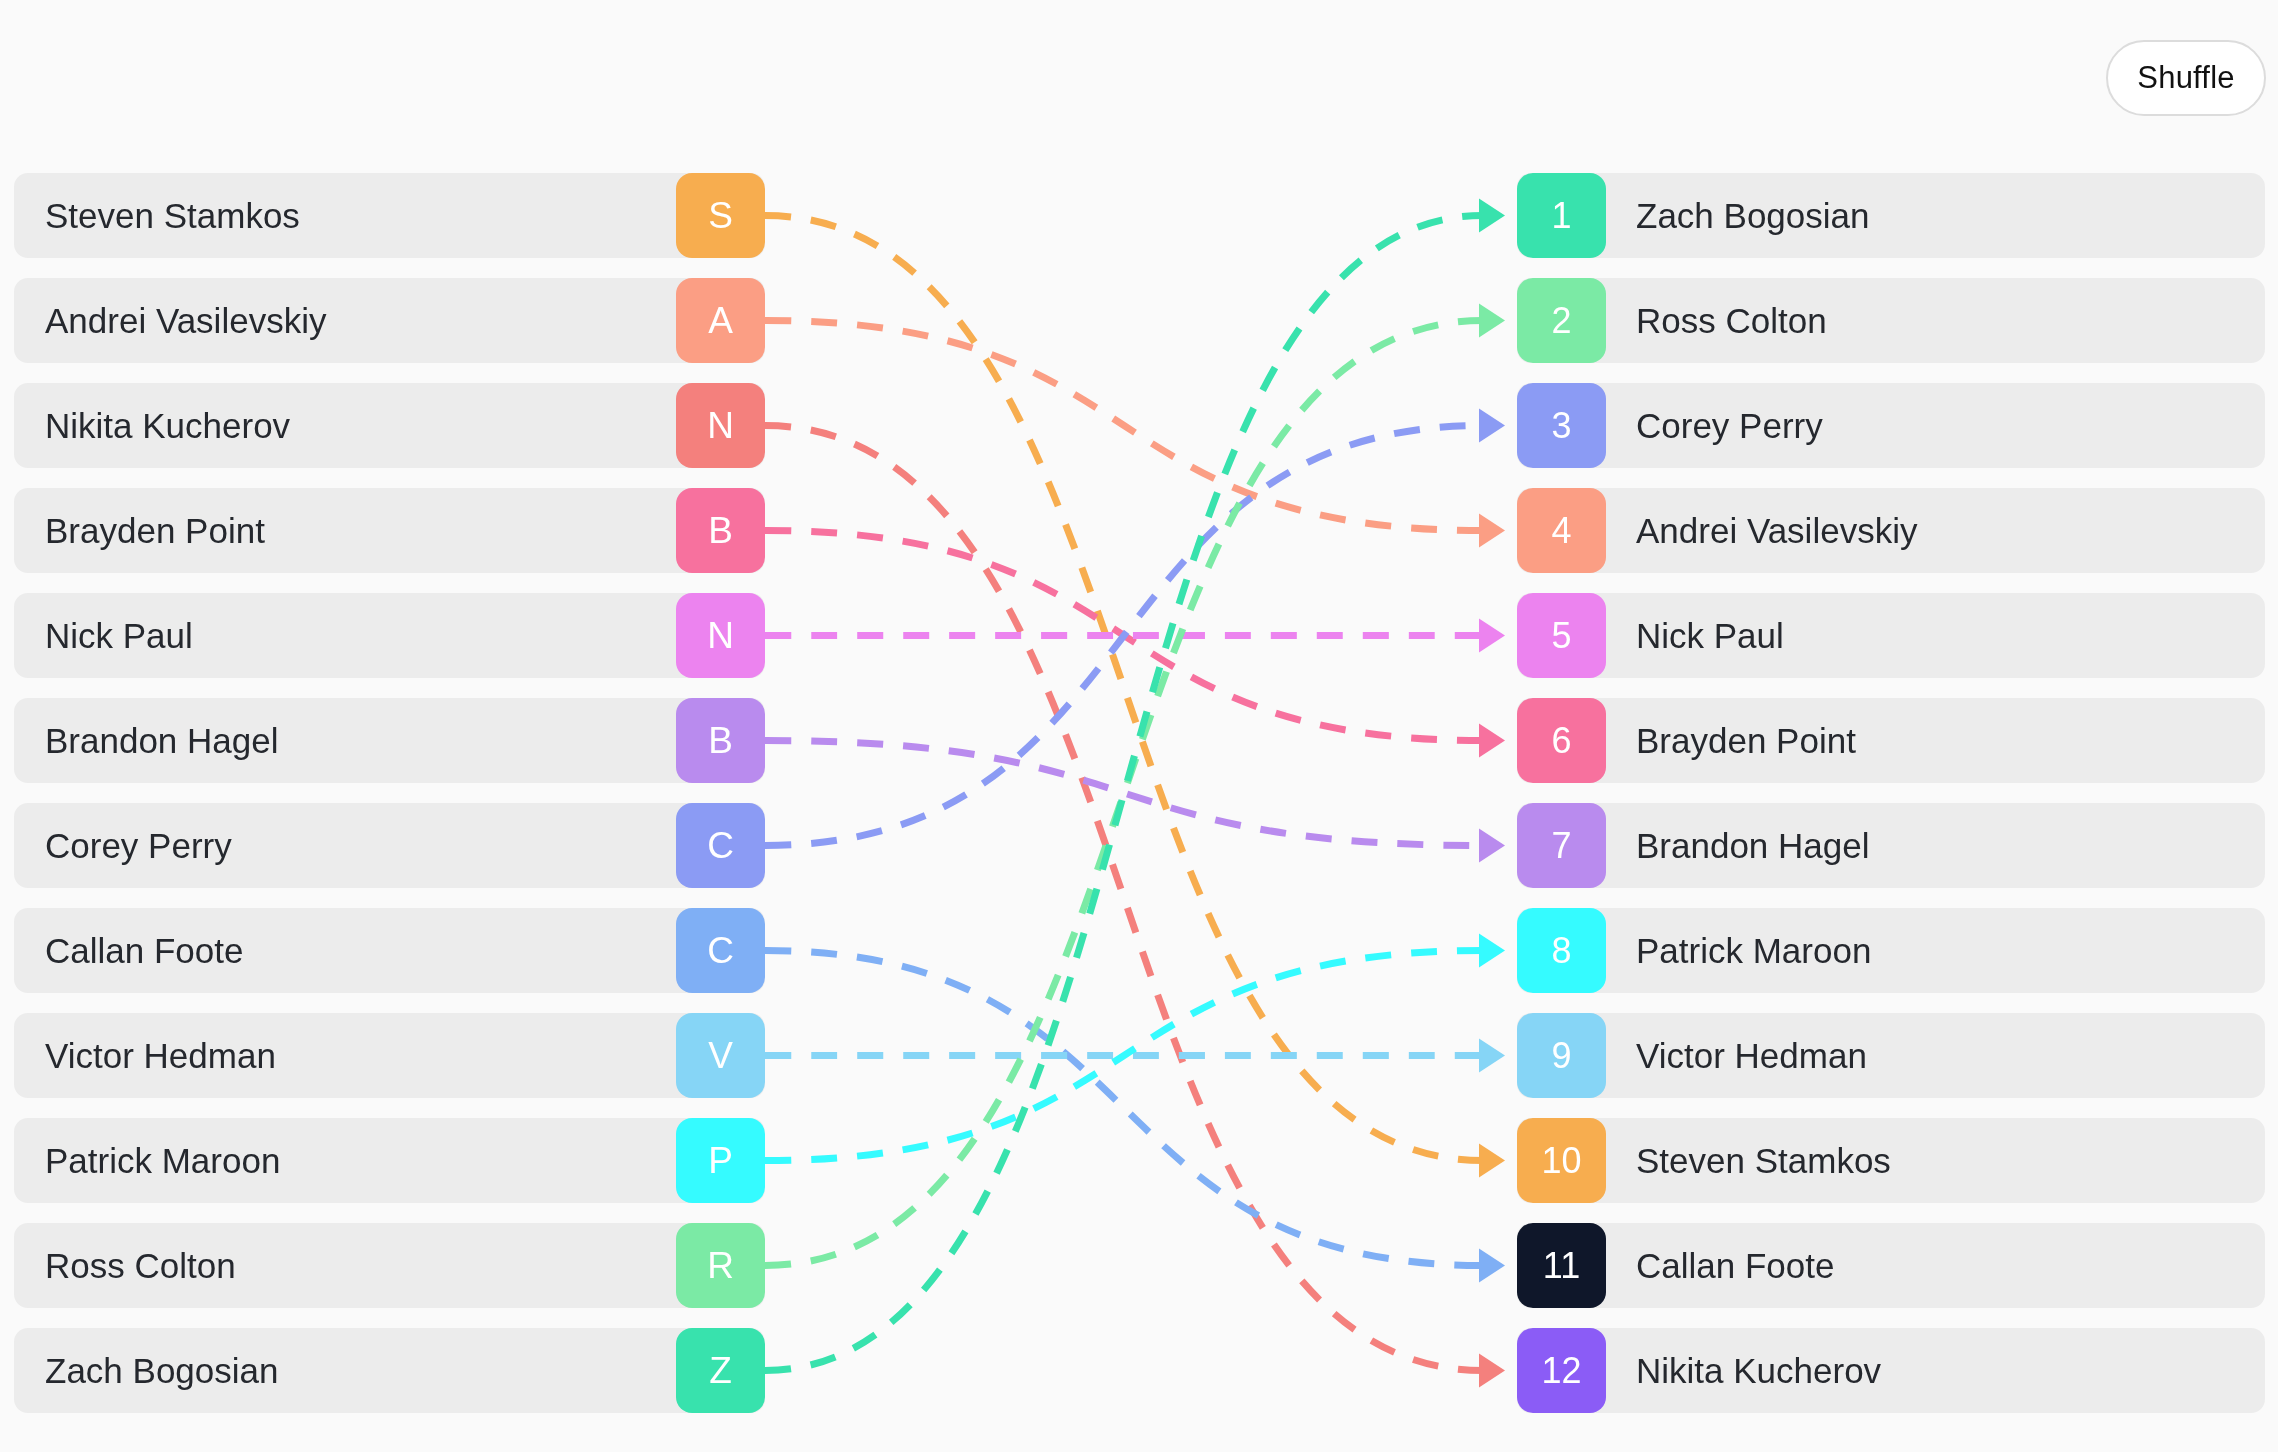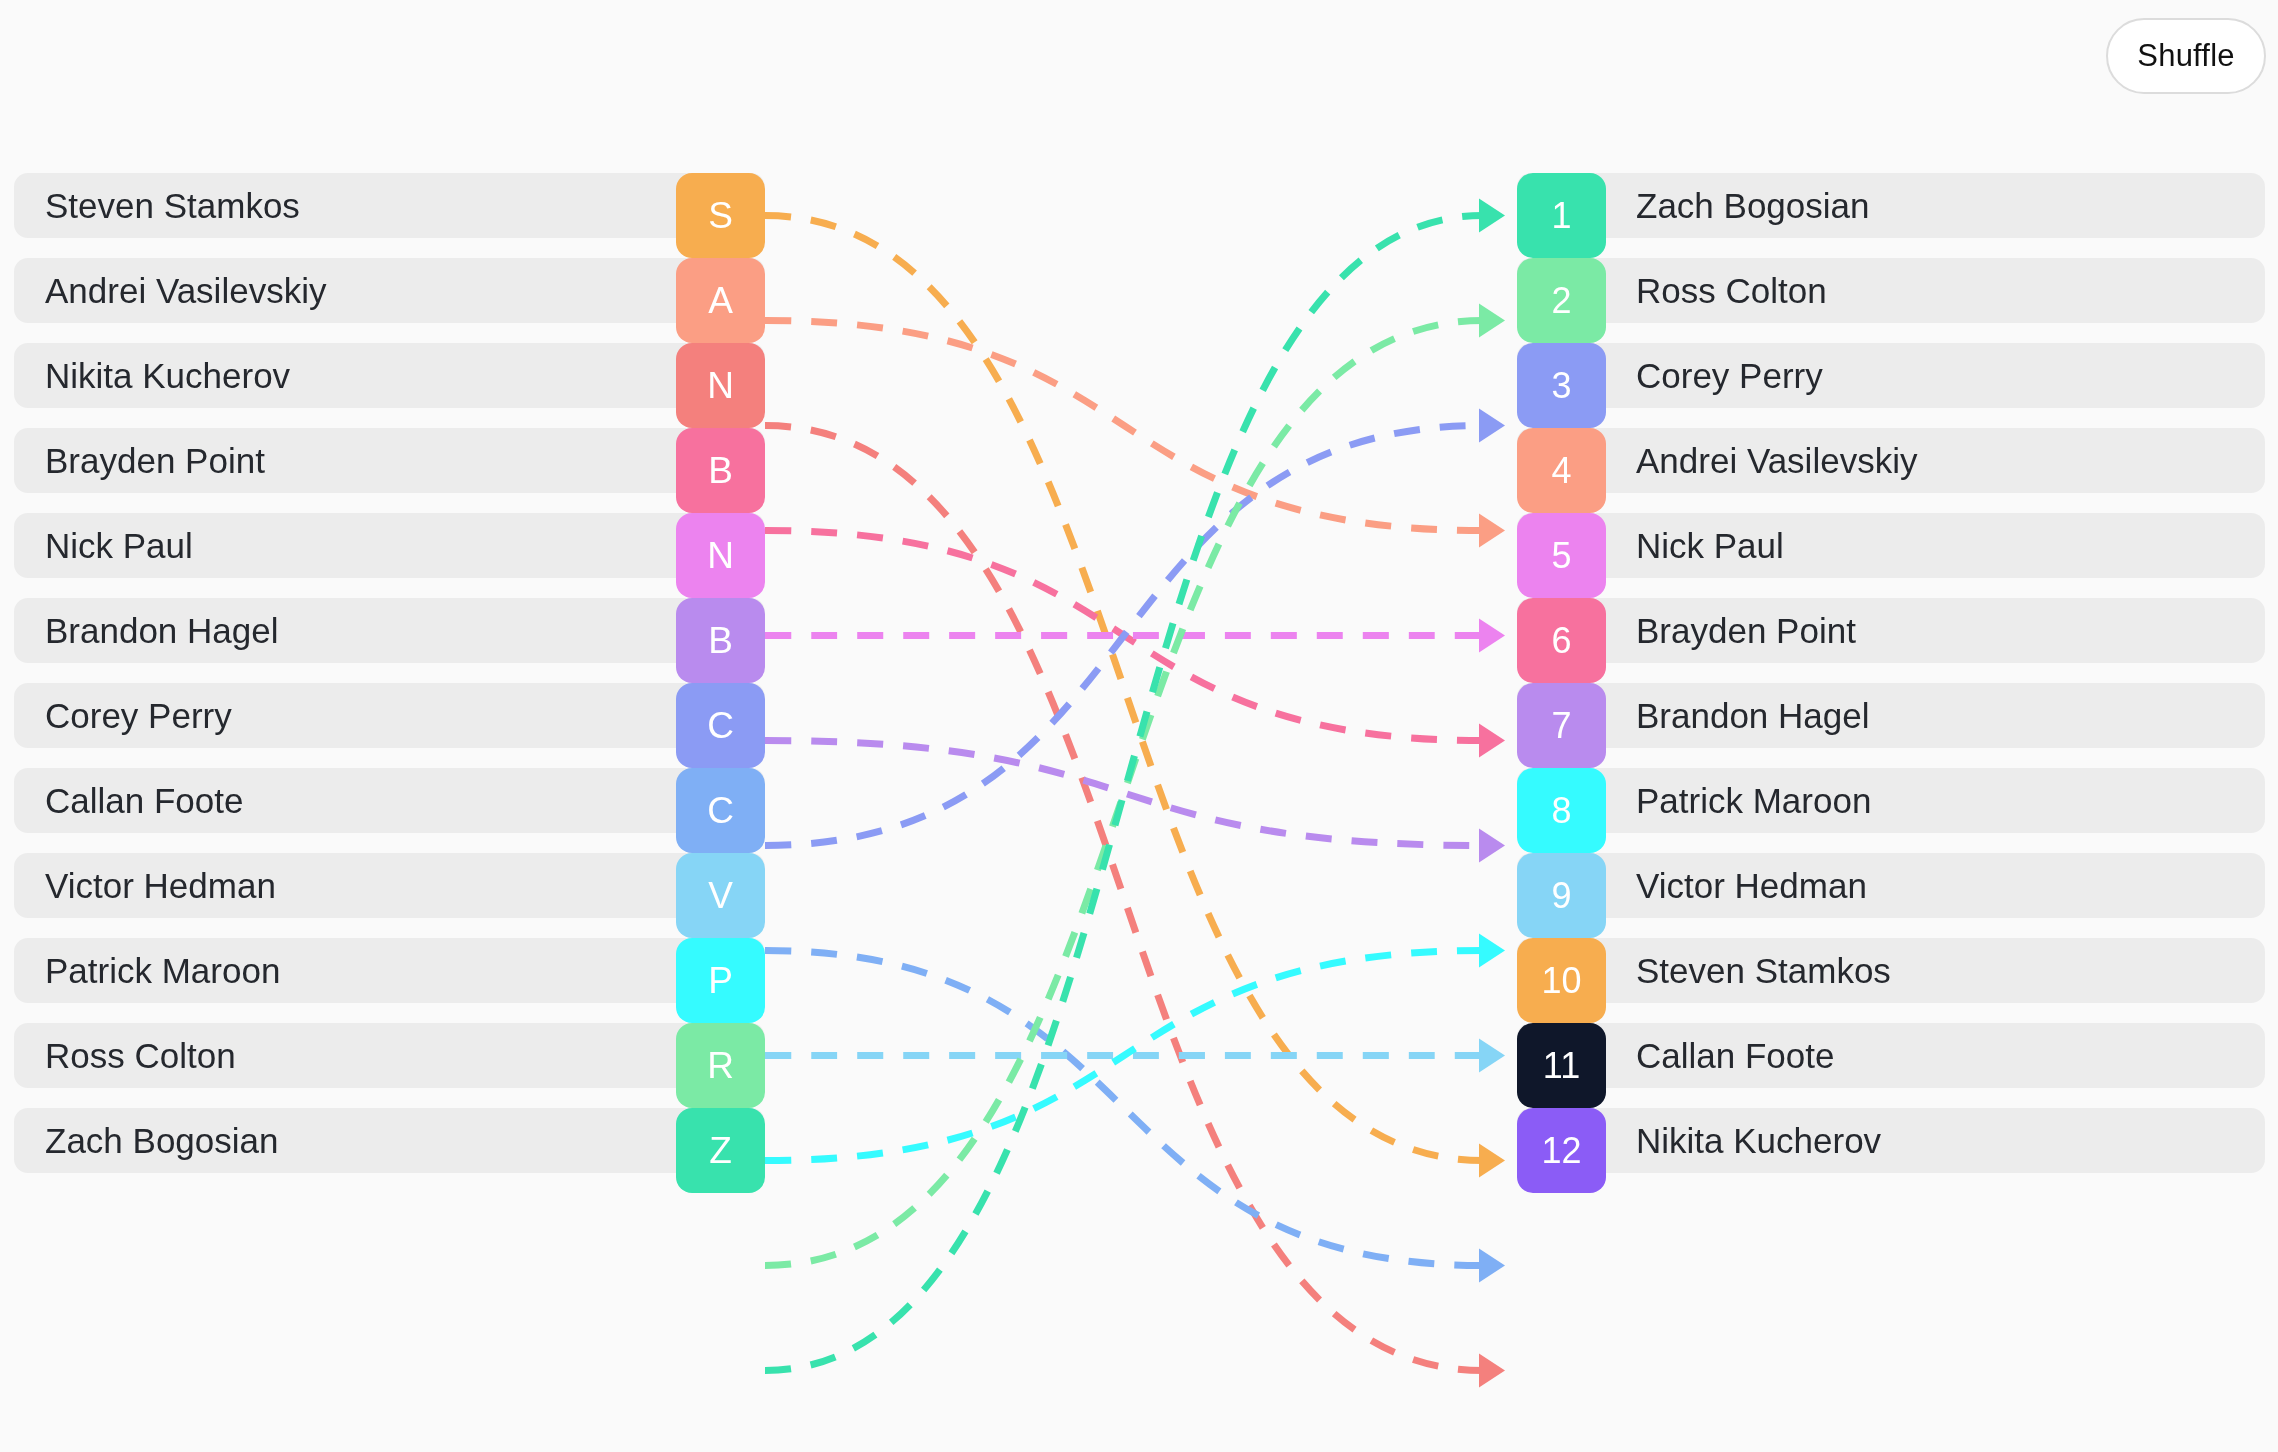--- a/index.html
+++ b/index.html
@@ -17,21 +17,21 @@
   #stage {
     position: relative;
     width: 2278px;
     height: 1452px;
   }
 
   
   .shuffle-btn {
     position: absolute;
     left: 2106px;
-    top: 18px;
+    top: 40px;
     width: 160px;
     height: 76px;
     border-radius: 38px;
     background: #FFFFFF;
     border: 2px solid #DCDCDC;
     box-sizing: border-box;
     display: flex;
     align-items: center;
     justify-content: center;
     font-size: 31px;
@@ -43,21 +43,21 @@
   
   .col {
     position: absolute;
     top: 173px;
   }
   .col-left  { left: 14px;   width: 751px; }
   .col-right { left: 1517px; width: 748px; }
 
   .row {
     position: relative;
-    height: 65px;
+    height: 85px;
     margin-bottom: 20px;
     border-radius: 14px;
     background: #ECECEC;
     display: flex;
     align-items: center;
     box-sizing: border-box;
   }
   .col-left .row  { justify-content: flex-start; padding-left: 31px; }
   .col-right .row { justify-content: flex-start; padding-left: 119px; }
 

